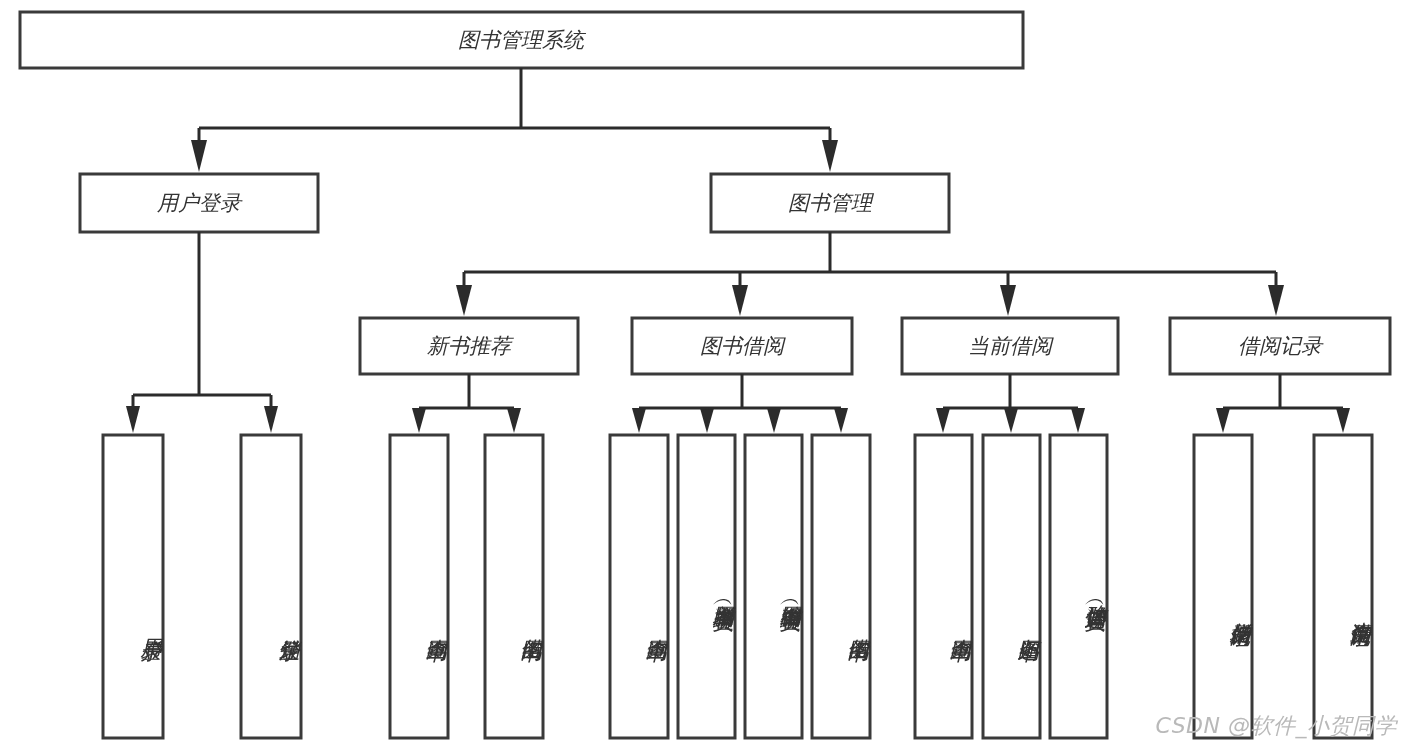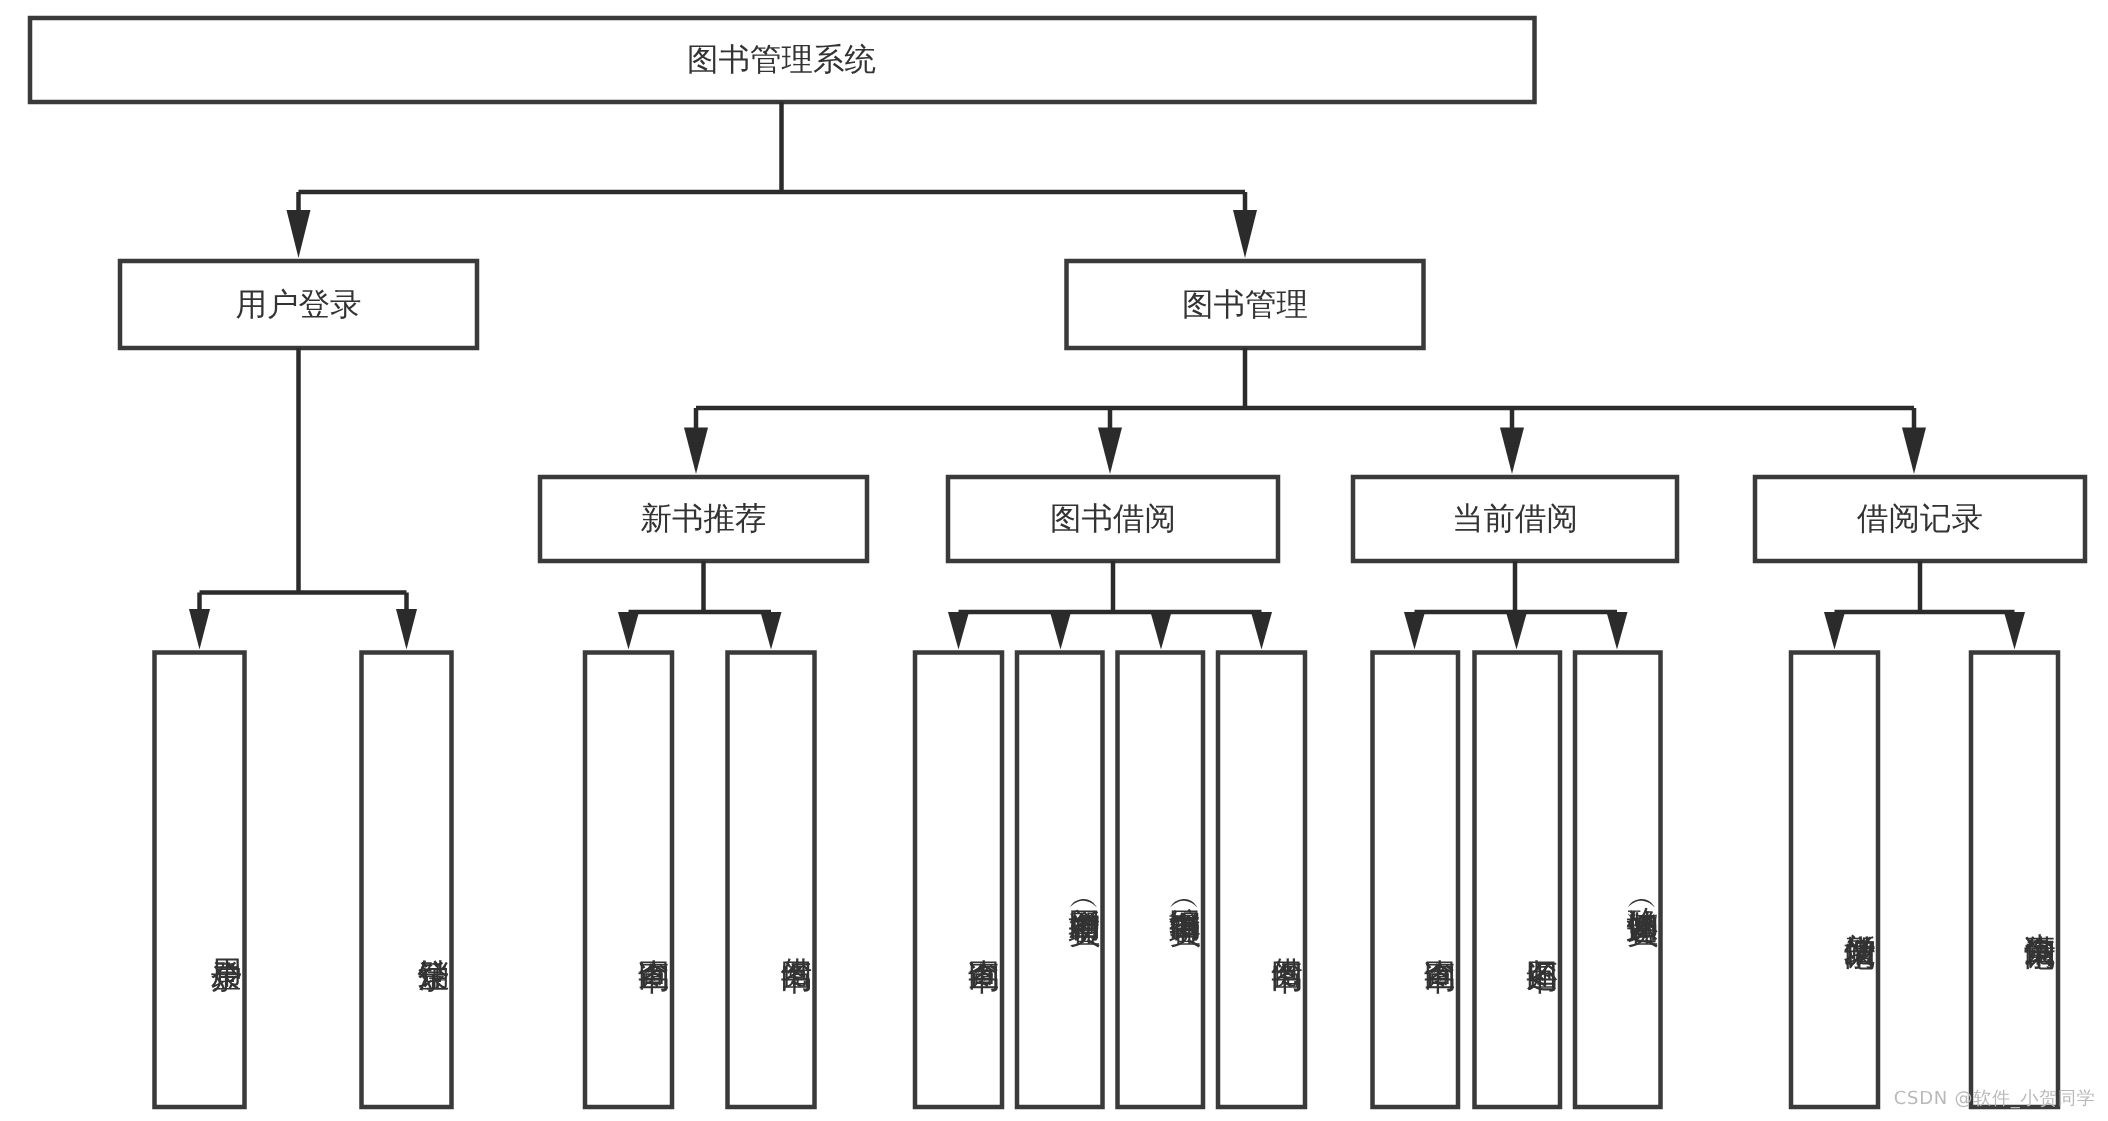--- a/index.html
+++ b/index.html
@@ -11,20 +11,21 @@
     width: 1405px;
     height: 747px;
     font-family: "DejaVu Sans", "Liberation Sans", sans-serif;
     overflow: hidden;
   }
   #diagram-root {
     position: relative;
     width: 1405px;
     height: 747px;
     background: #ffffff;
+    font-style: italic;
   }
   svg.diagram-canvas {
     position: absolute;
     left: 0;
     top: 0;
     width: 1405px;
     height: 747px;
   }
   .node-box {
     fill: #ffffff;
@@ -61,21 +62,21 @@
     align-items: flex-start;
     justify-content: center;
     white-space: nowrap;
     pointer-events: none;
   }
   .watermark {
     position: absolute;
     right: 8px;
     bottom: 6px;
     font-family: "DejaVu Sans", "Liberation Sans", sans-serif;
-    font-size: 12px;
+    font-size: 22px;
     color: #b9b9b9;
     white-space: nowrap;
     letter-spacing: 0.5px;
   }
 </style>
 </head>
 <body>
 
 <div id="diagram-root">
 

